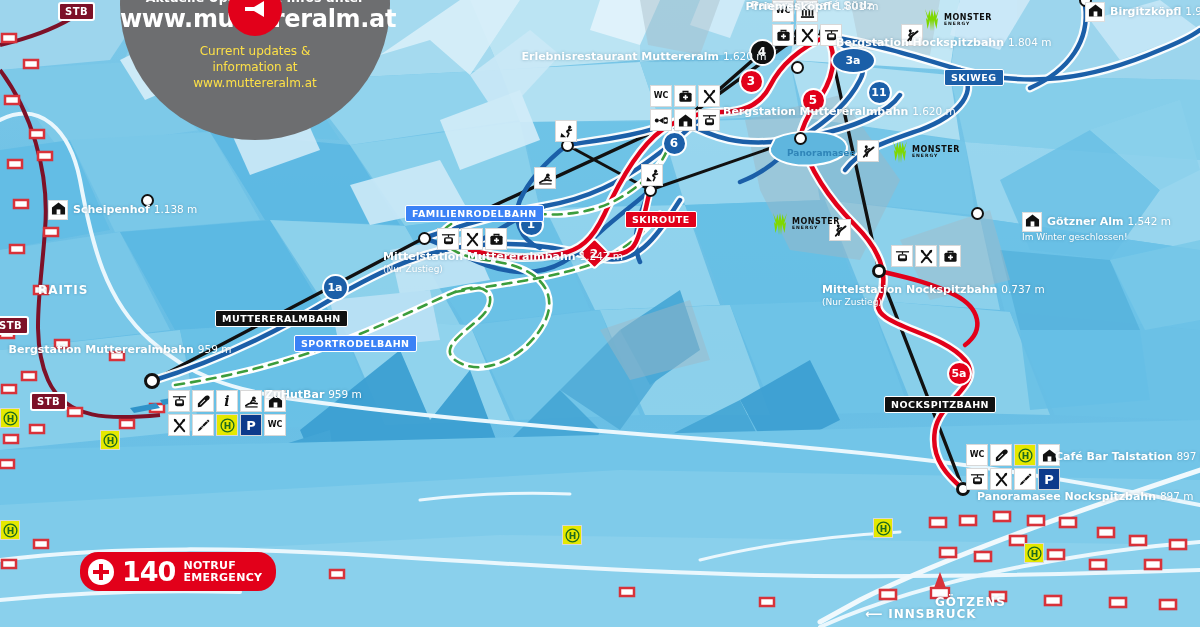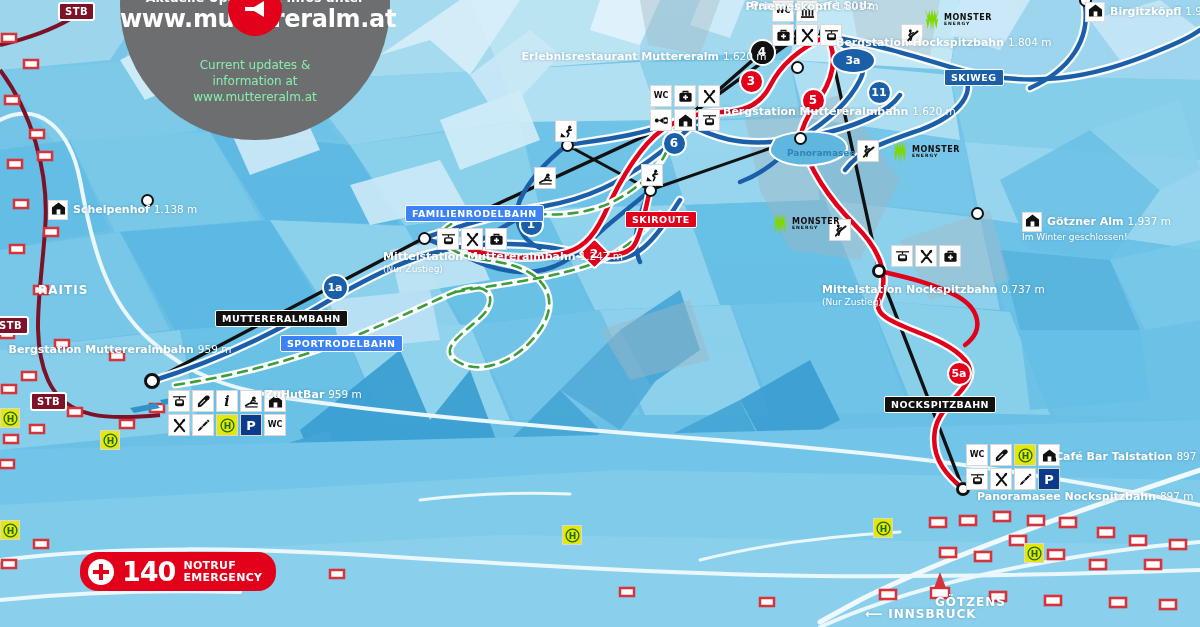--- a/index.html
+++ b/index.html
@@ -46,21 +46,21 @@
        display:flex;align-items:center;justify-content:center;color:#111;}
   .ico.yellow{background:#e5e800;}
   .ico.navy{background:#0d3b8c;color:#fff;}
   .ico svg{display:block;}
   .ico .t{font-weight:bold;line-height:1;}
 
   
   #infocircle{position:absolute;border-radius:50%;background:#6d6e70;text-align:center;color:#fff;}
   #infocircle .l1{font-size:12.5px;font-weight:bold;}
   #infocircle .l2{font-size:24px;font-weight:bold;letter-spacing:-.3px;}
-  #infocircle .l3{font-size:12px;color:#86efac;line-height:1.35;margin-top:24px;}
+  #infocircle .l3{font-size:12px;color:#fde047;line-height:1.35;margin-top:10px;}
   #infoMarker{position:absolute;background:#e2001a;border-radius:50%;
               display:flex;align-items:center;justify-content:center;}
 
   
   #emergency{position:absolute;background:#e2001a;border-radius:18px;
              display:flex;align-items:center;gap:8px;padding:4px 14px 4px 8px;color:#fff;}
   #emergency .cross{width:26px;height:26px;border-radius:50%;background:#fff;position:relative;flex:0 0 auto;}
   #emergency .cross:before,#emergency .cross:after{content:"";position:absolute;background:#e2001a;}
   #emergency .cross:before{left:11px;top:5px;width:4px;height:16px;}
   #emergency .cross:after{top:11px;left:5px;height:4px;width:16px;}
@@ -392,21 +392,21 @@
       <div class="rt circ blue" style="left: 661.5px; top: 130.5px; width: 25px; height: 25px; font-size: 12px;">
         <span>6</span>
       </div>
       <div class="rt circ blue" style="left: 866.5px; top: 79.5px; width: 25px; height: 25px; font-size: 11px;">
         <span>11</span>
       </div>
     </div>
 
   <div id="pills">
       <div class="pill green" style="left: 405px; top: 205px;">FAMILIENRODELBAHN</div>
-      <div class="pill green" style="left: 280px; top: 335px;">SPORTRODELBAHN</div>
+      <div class="pill green" style="left: 294px; top: 335px;">SPORTRODELBAHN</div>
       <div class="pill black" style="left: 215px; top: 310px;">MUTTERERALMBAHN</div>
       <div class="pill black" style="left: 884px; top: 396px;">NOCKSPITZBAHN</div>
       <div class="pill red" style="left: 625px; top: 211px;">SKIROUTE</div>
       <div class="pill blue" style="left: 944px; top: 69px;">SKIWEG</div>
     </div>
 
   <div id="stbs">
       <div class="pill stb" style="left: 58px; top: 2px;">STB</div>
       <div class="pill stb" style="left: -8px; top: 316px;">STB</div>
       <div class="pill stb" style="left: 30px; top: 392px;">STB</div>
@@ -796,21 +796,21 @@
             <rect x="6" y="9" width="4" height="5.5" fill="#fff"></rect>
           </svg></span><span>Birgitzköpfl</span> <span class="alt">1.982 m</span></div>
       <div class="lbl place c" style="left: 812px; top: 0px; transform: translateX(-50%);"><span>Panoramacafé Südz</span></div>
       <div class="lbl place c" style="left: 812px; top: 0px; transform: translateX(-50%);"><span>Pfriemesköpfl</span> <span class="alt">1.801 m</span></div>
       <div class="lbl place" style="left: 836px; top: 36px;"><span>Bergstation Hockspitzbahn</span> <span class="alt">1.804 m</span></div>
       <div class="lbl place c" style="left: 644px; top: 50px; transform: translateX(-50%);"><span>Erlebnisrestaurant Muttereralm</span> <span class="alt">1.620 m</span></div>
       <div class="lbl place" style="left: 723px; top: 105px;"><span>Bergstation Muttereralmbahn</span> <span class="alt">1.620 m</span></div>
       <div class="lbl place" style="left: 1022px; top: 212px;"><span class="placeicon" style="display:inline-block;vertical-align:middle;width:20px;height:20px;background:#fff;border:1px solid #ddd;box-sizing:border-box;margin-right:5px;line-height:18px;text-align:center;"><svg width="15" height="15" viewBox="0 0 16 16">
             <path d="M8 1.5 L15 7 L15 14.5 L1 14.5 L1 7 Z" fill="#111"></path>
             <rect x="6" y="9" width="4" height="5.5" fill="#fff"></rect>
-          </svg></span><span>Götzner Alm</span> <span class="alt">1.937 m</span><span class="sub">Im Winter geschlossen!</span></div>
+          </svg></span><span>Götzner Alm</span> <span class="alt">1.542 m</span><span class="sub">Im Winter geschlossen!</span></div>
       <div class="lbl place" style="left: 48px; top: 200px;"><span class="placeicon" style="display:inline-block;vertical-align:middle;width:20px;height:20px;background:#fff;border:1px solid #ddd;box-sizing:border-box;margin-right:5px;line-height:18px;text-align:center;"><svg width="15" height="15" viewBox="0 0 16 16">
             <path d="M8 1.5 L15 7 L15 14.5 L1 14.5 L1 7 Z" fill="#111"></path>
             <rect x="6" y="9" width="4" height="5.5" fill="#fff"></rect>
           </svg></span><span>Scheipenhof</span> <span class="alt">1.138 m</span></div>
       <div class="lbl place" style="left: 383px; top: 250px;"><span>Mittelstation Muttereralmbahn</span> <span class="alt">1.247 m</span><span class="sub">(Nur Zustieg)</span></div>
       <div class="lbl place" style="left: 822px; top: 283px;"><span>Mittelstation Nockspitzbahn</span> <span class="alt">0.737 m</span><span class="sub">(Nur Zustieg)</span></div>
       <div class="lbl place c" style="left: 120px; top: 343px; transform: translateX(-50%);"><span>Bergstation Muttereralmbahn</span> <span class="alt">959 m</span></div>
       <div class="lbl place" style="left: 265px; top: 388px;"><span>ZuHutBar</span> <span class="alt">959 m</span></div>
       <div class="lbl place" style="left: 1055px; top: 450px;"><span>Café Bar Talstation</span> <span class="alt">897 m</span></div>
       <div class="lbl place" style="left: 977px; top: 490px;"><span>Panoramasee Nockspitzbahn</span> <span class="alt">897 m</span></div>

